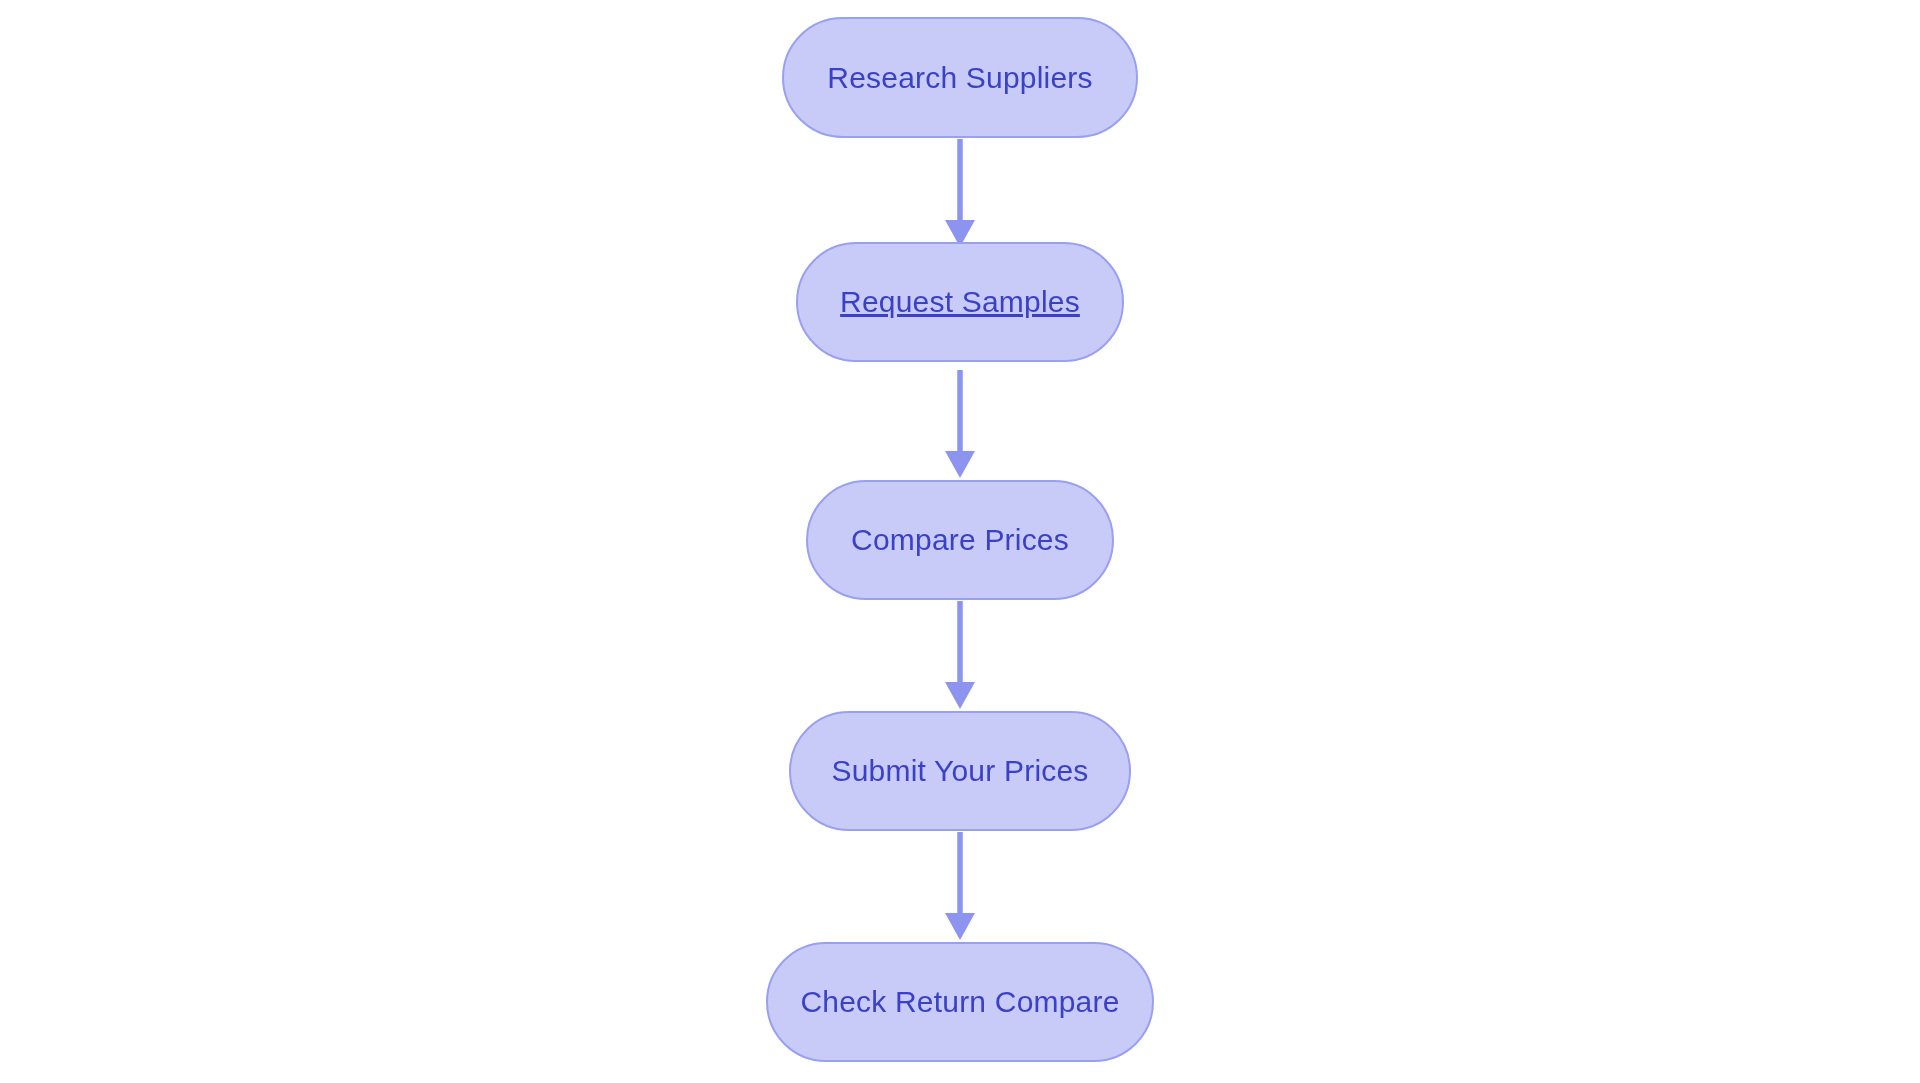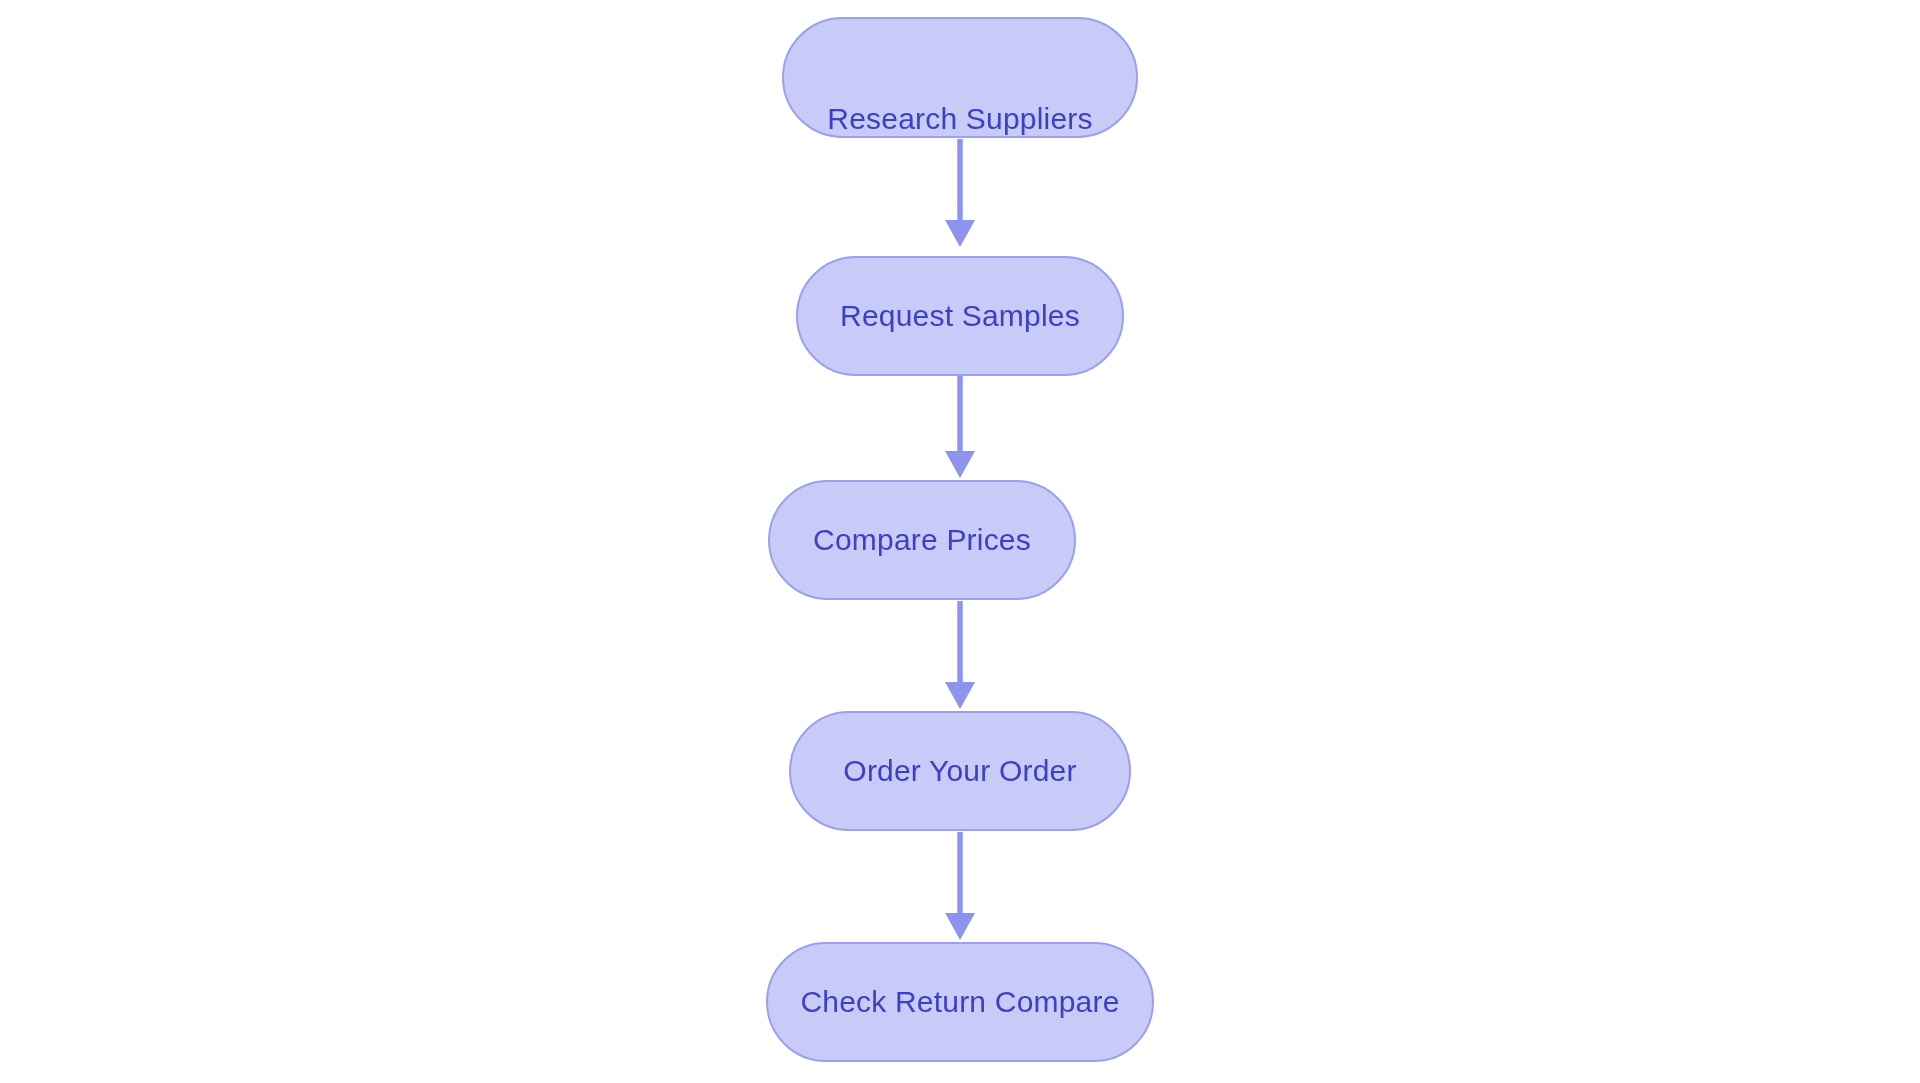--- a/index.html
+++ b/index.html
@@ -39,23 +39,23 @@
     background: var(--node-fill);
     border: 2px solid var(--node-border);
     border-radius: 62px;
     color: var(--node-text);
     font-size: 30px;
     font-weight: 500;
     letter-spacing: 0.2px;
     text-align: center;
     white-space: nowrap;
   }
-  .node-1 { left: 782px; top: 17px;  width: 356px; height: 121px; align-items: flex-end; }
-  .node-2 { left: 796px; top: 256px; width: 328px; height: 120px; }
-  .node-3 { left: 768px; top: 480px; width: 308px; height: 120px; }
+  .node-1 { left: 782px; top: 17px;  width: 356px; height: 121px; }
+  .node-2 { left: 796px; top: 242px; width: 328px; height: 120px; text-decoration: underline; }
+  .node-3 { left: 806px; top: 480px; width: 308px; height: 120px; }
   .node-4 { left: 789px; top: 711px; width: 342px; height: 120px; }
   .node-5 { left: 766px; top: 942px; width: 388px; height: 120px; }
   .arrow-line { stroke: var(--arrow); stroke-width: 5.5; }
   .arrow-head { fill: var(--arrow); }
 </style>
 </head>
 <body>
 
 <div class="canvas">
 
@@ -84,20 +84,20 @@
 
   <div class="node node-2">
     <span>Request Samples</span>
   </div>
 
   <div class="node node-3">
     <span>Compare Prices</span>
   </div>
 
   <div class="node node-4">
-    <span>Order Your Order</span>
+    <span>Submit Your Prices</span>
   </div>
 
   <div class="node node-5">
     <span>Check Return Compare</span>
   </div>
 
 </div>
 
 </body></html>

